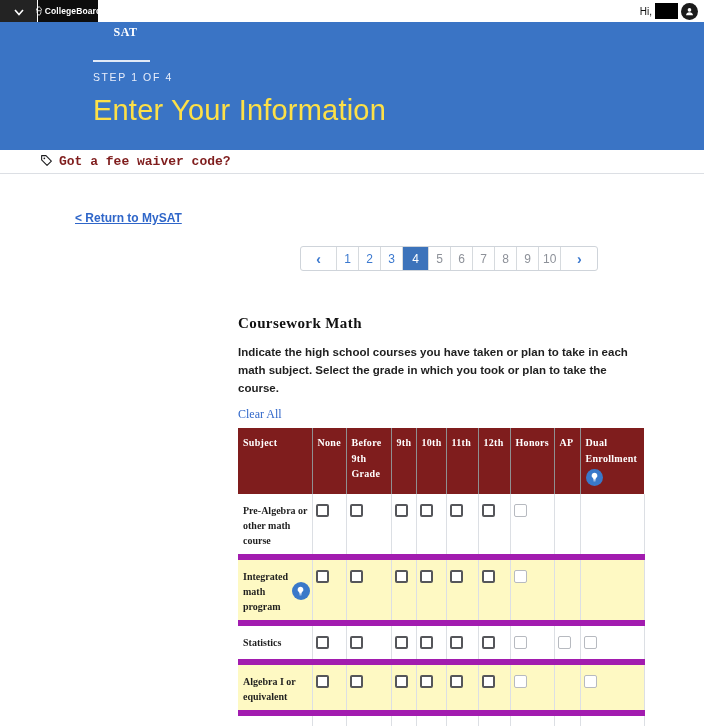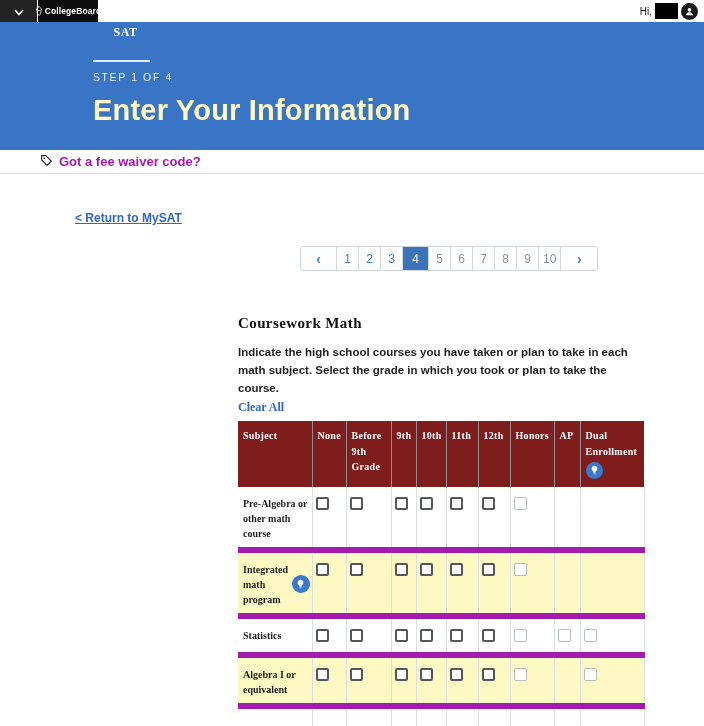--- a/index.html
+++ b/index.html
@@ -19,27 +19,27 @@
   .topbar .spacer { flex:1; }
   .greeting { font-size:10px; color:#111; align-self:center; }
   .redacted { width:23px; height:16px; background:#000; align-self:center; margin-left:3px; }
   .avatar { width:17px; height:17px; border-radius:50%; background:#1b1b1b; align-self:center;
             margin:0 6px 0 3px; display:flex; align-items:center; justify-content:center; }
 
   
   .hero { height:128px; background:#3a74c5; padding:38px 0 0 93px; }
   .hero-rule { width:57px; height:2px; background:rgba(255,255,255,.85); margin-bottom:9px; }
   .hero-step { color:#e8eefb; font-size:10.5px; letter-spacing:1.6px; margin-bottom:11px; }
-  .hero-title { color:#fef9c3; font-size:29px; font-weight:700; letter-spacing:.2px; }
+  .hero-title { color:#fde047; font-size:29px; font-weight:400; letter-spacing:.2px; }
 
   
   .feewaiver { height:24px; background:#fff; border-bottom:1px solid #dcdfe4;
                display:flex; align-items:center; padding-left:40px; gap:6px; cursor:pointer; }
-  .feewaiver-label { font-family:Liberation Sans, sans-serif; font-weight:bold;
-                     font-size:13px; color:#a21caf; }
+  .feewaiver-label { font-family:Liberation Mono, monospace; font-weight:bold;
+                     font-size:13px; color:#7f1d1d; }
 
   
   .return { display:inline-block; margin:37px 0 0 75px; color:#2f66c9; font-weight:bold;
             font-size:12px; text-decoration:underline; cursor:pointer; }
 
   
   .pagination { margin:20px 0 0 300px; display:inline-flex; border:1px solid #cfd4da;
                 border-radius:3px; overflow:hidden; background:#fff; }
   .page-cell { min-width:22px; height:23px; display:flex; align-items:center; justify-content:center;
                font-size:12px; color:#8d9199; border-right:1px solid #d6dade; cursor:pointer;
@@ -48,22 +48,22 @@
   .page-cell.linked { color:#3c79cf; }
   .page-cell.active { background:#3c73bb; color:#fff; min-width:26px; }
   .page-chevron { min-width:36px; color:#3c79cf; font-size:14px; font-weight:bold; }
 
   
   .main { margin:44px 0 0 238px; width:406px; }
   .section-title { font-family:"Liberation Serif", serif; font-size:15px; font-weight:bold;
                    letter-spacing:.4px; color:#111; }
   .instr-bold { margin-top:12px; font-size:11.5px; font-weight:bold; color:#1f1f1f; line-height:1.55; }
   .instr { font-size:11.5px; color:#333; line-height:1.55; }
-  .clear-all { display:inline-block; margin-top:3px; font-family:"Liberation Serif", serif;
-               font-weight:bold; font-size:12px; color:#2f66c9; cursor:pointer; }
+  .clear-all { display:inline-block; margin-top:10px; font-family:"Liberation Serif", serif;
+               font-weight:normal; font-size:12px; color:#2f66c9; cursor:pointer; }
 
   
   table { border-collapse:collapse; table-layout:fixed; width:406px; margin-top:6px; }
   thead th { background:#7f1d1d; color:#fff; font-family:"Liberation Serif", serif;
              font-weight:bold; font-size:10px; letter-spacing:.3px; text-align:left;
              vertical-align:top; padding:7px 3px 6px 5px; line-height:1.55;
              border-right:1px solid #8f8f91; height:62px; }
   thead th:last-child { border-right:none; }
   tbody td { border-right:1px solid #dcdfe4; border-bottom:6px solid #a21caf;
              vertical-align:top; padding:9px 2px 6px 3px; }

